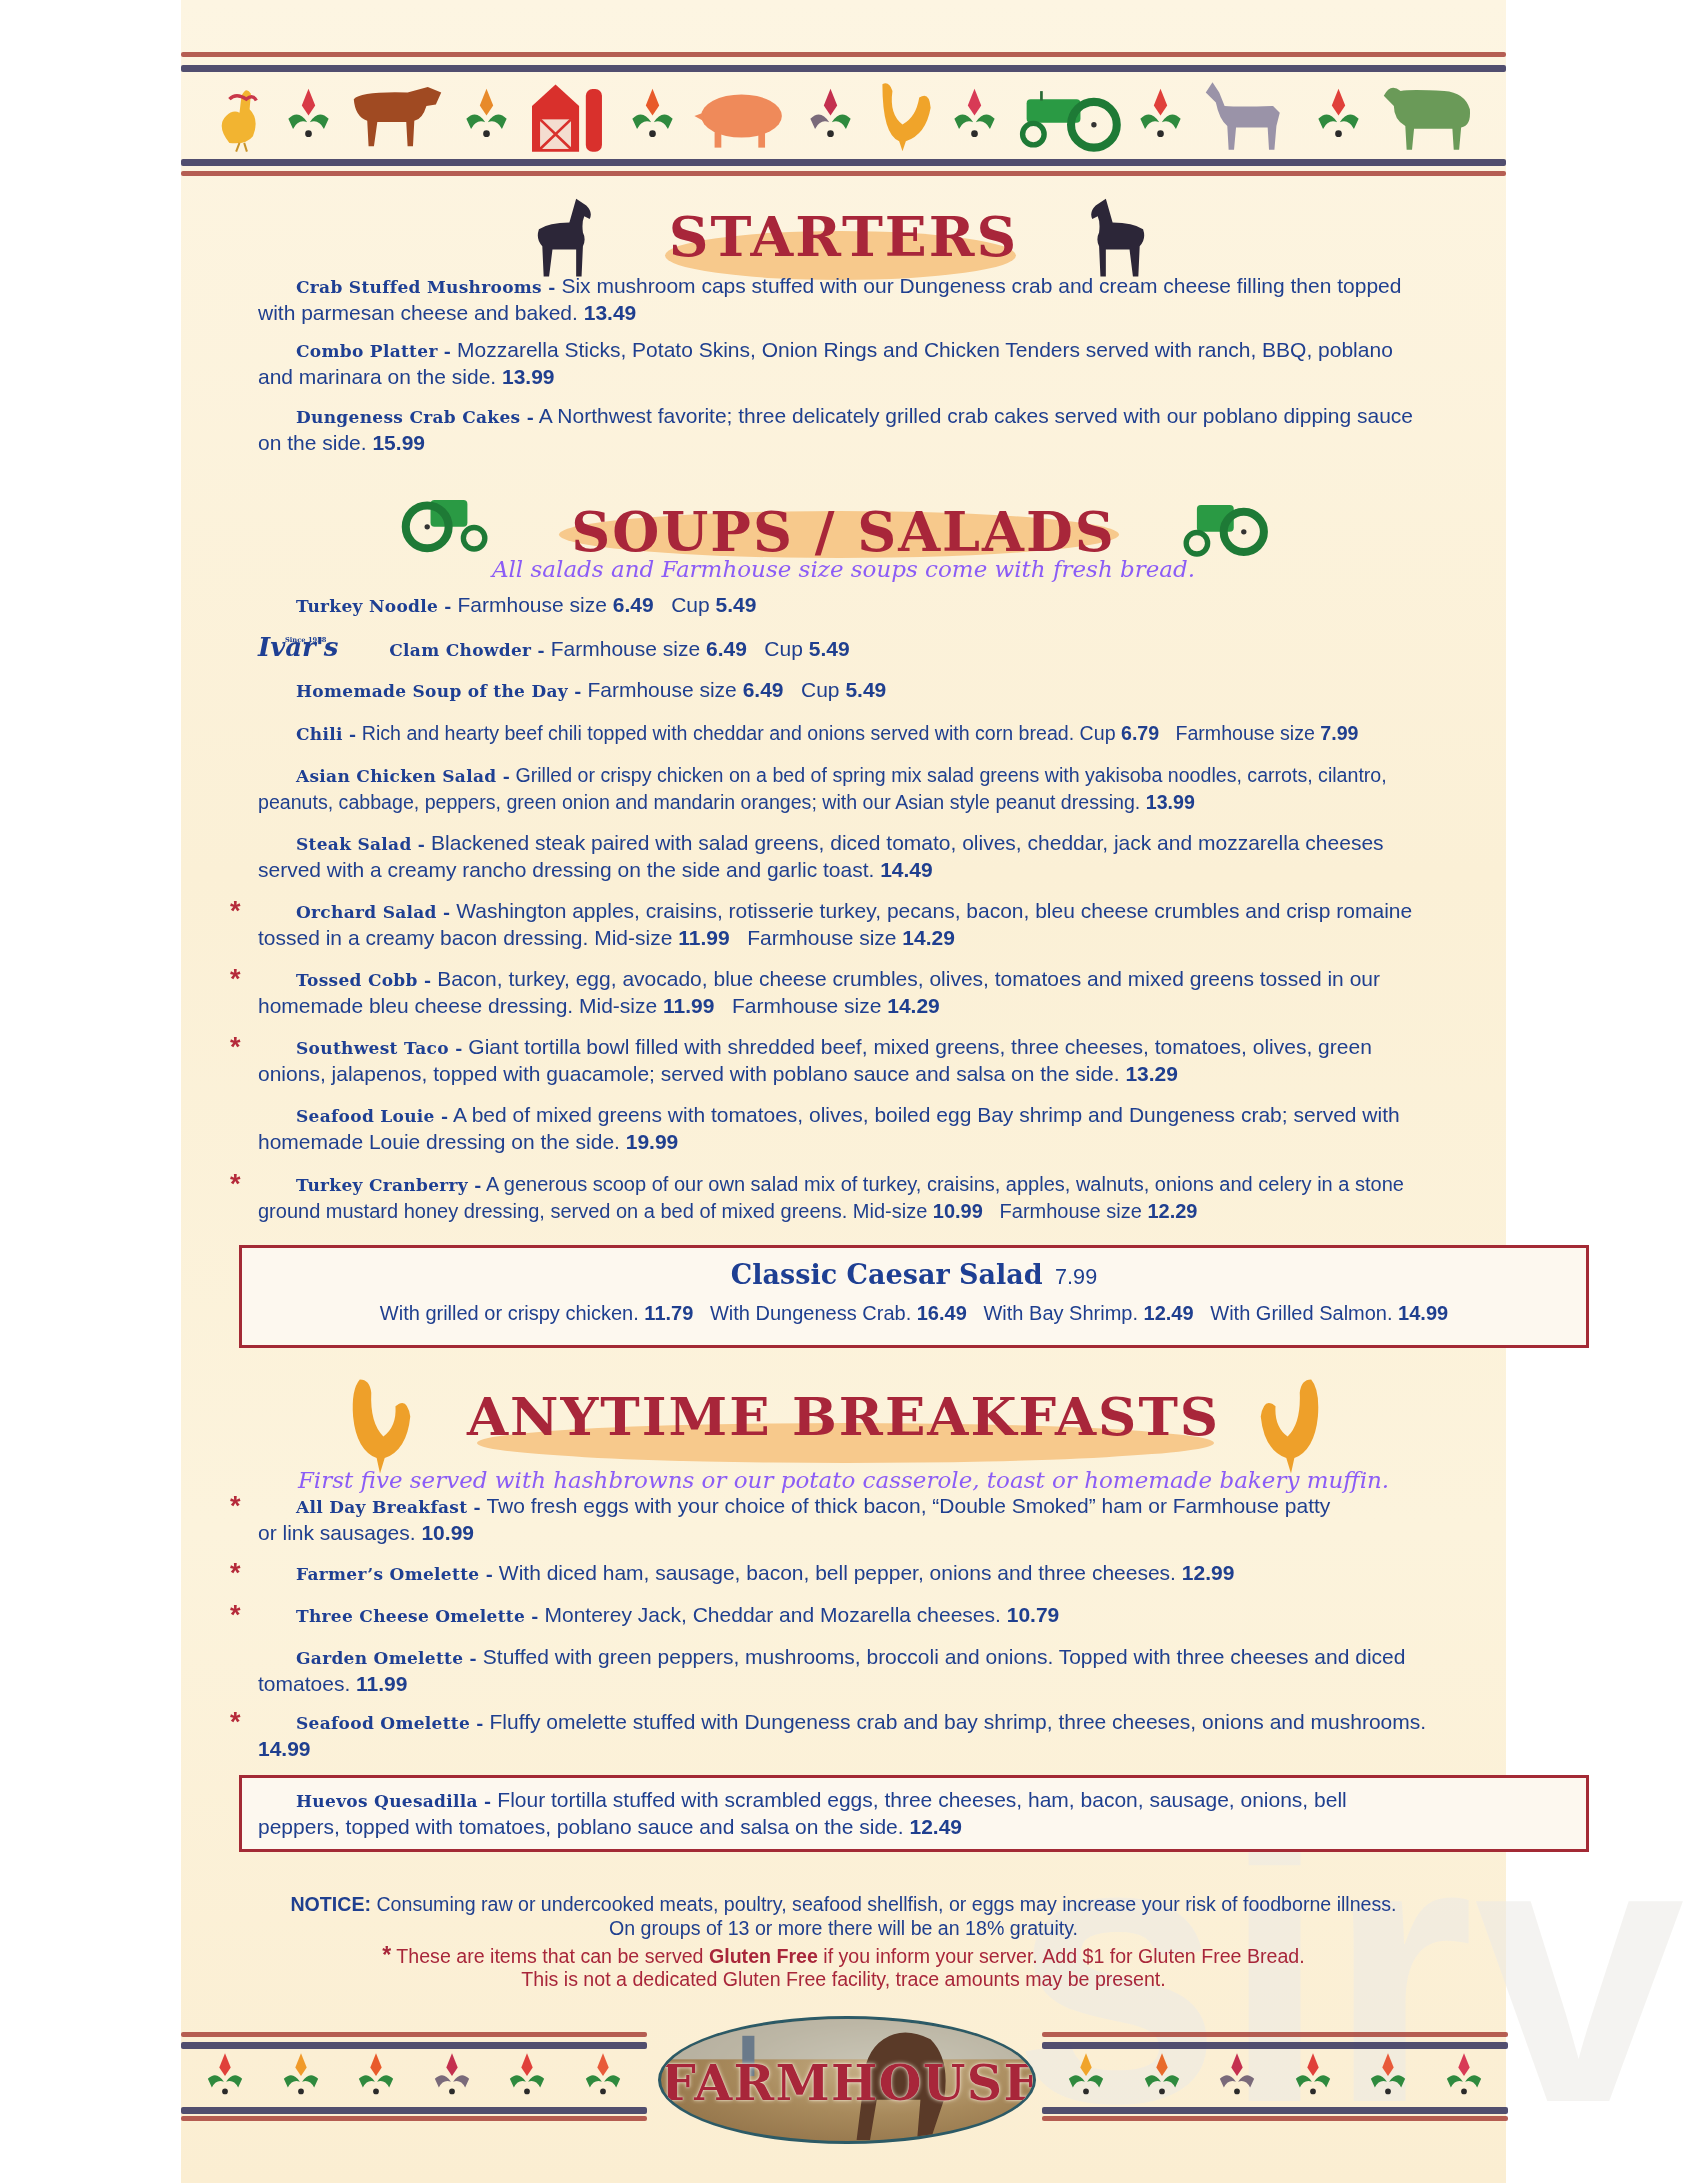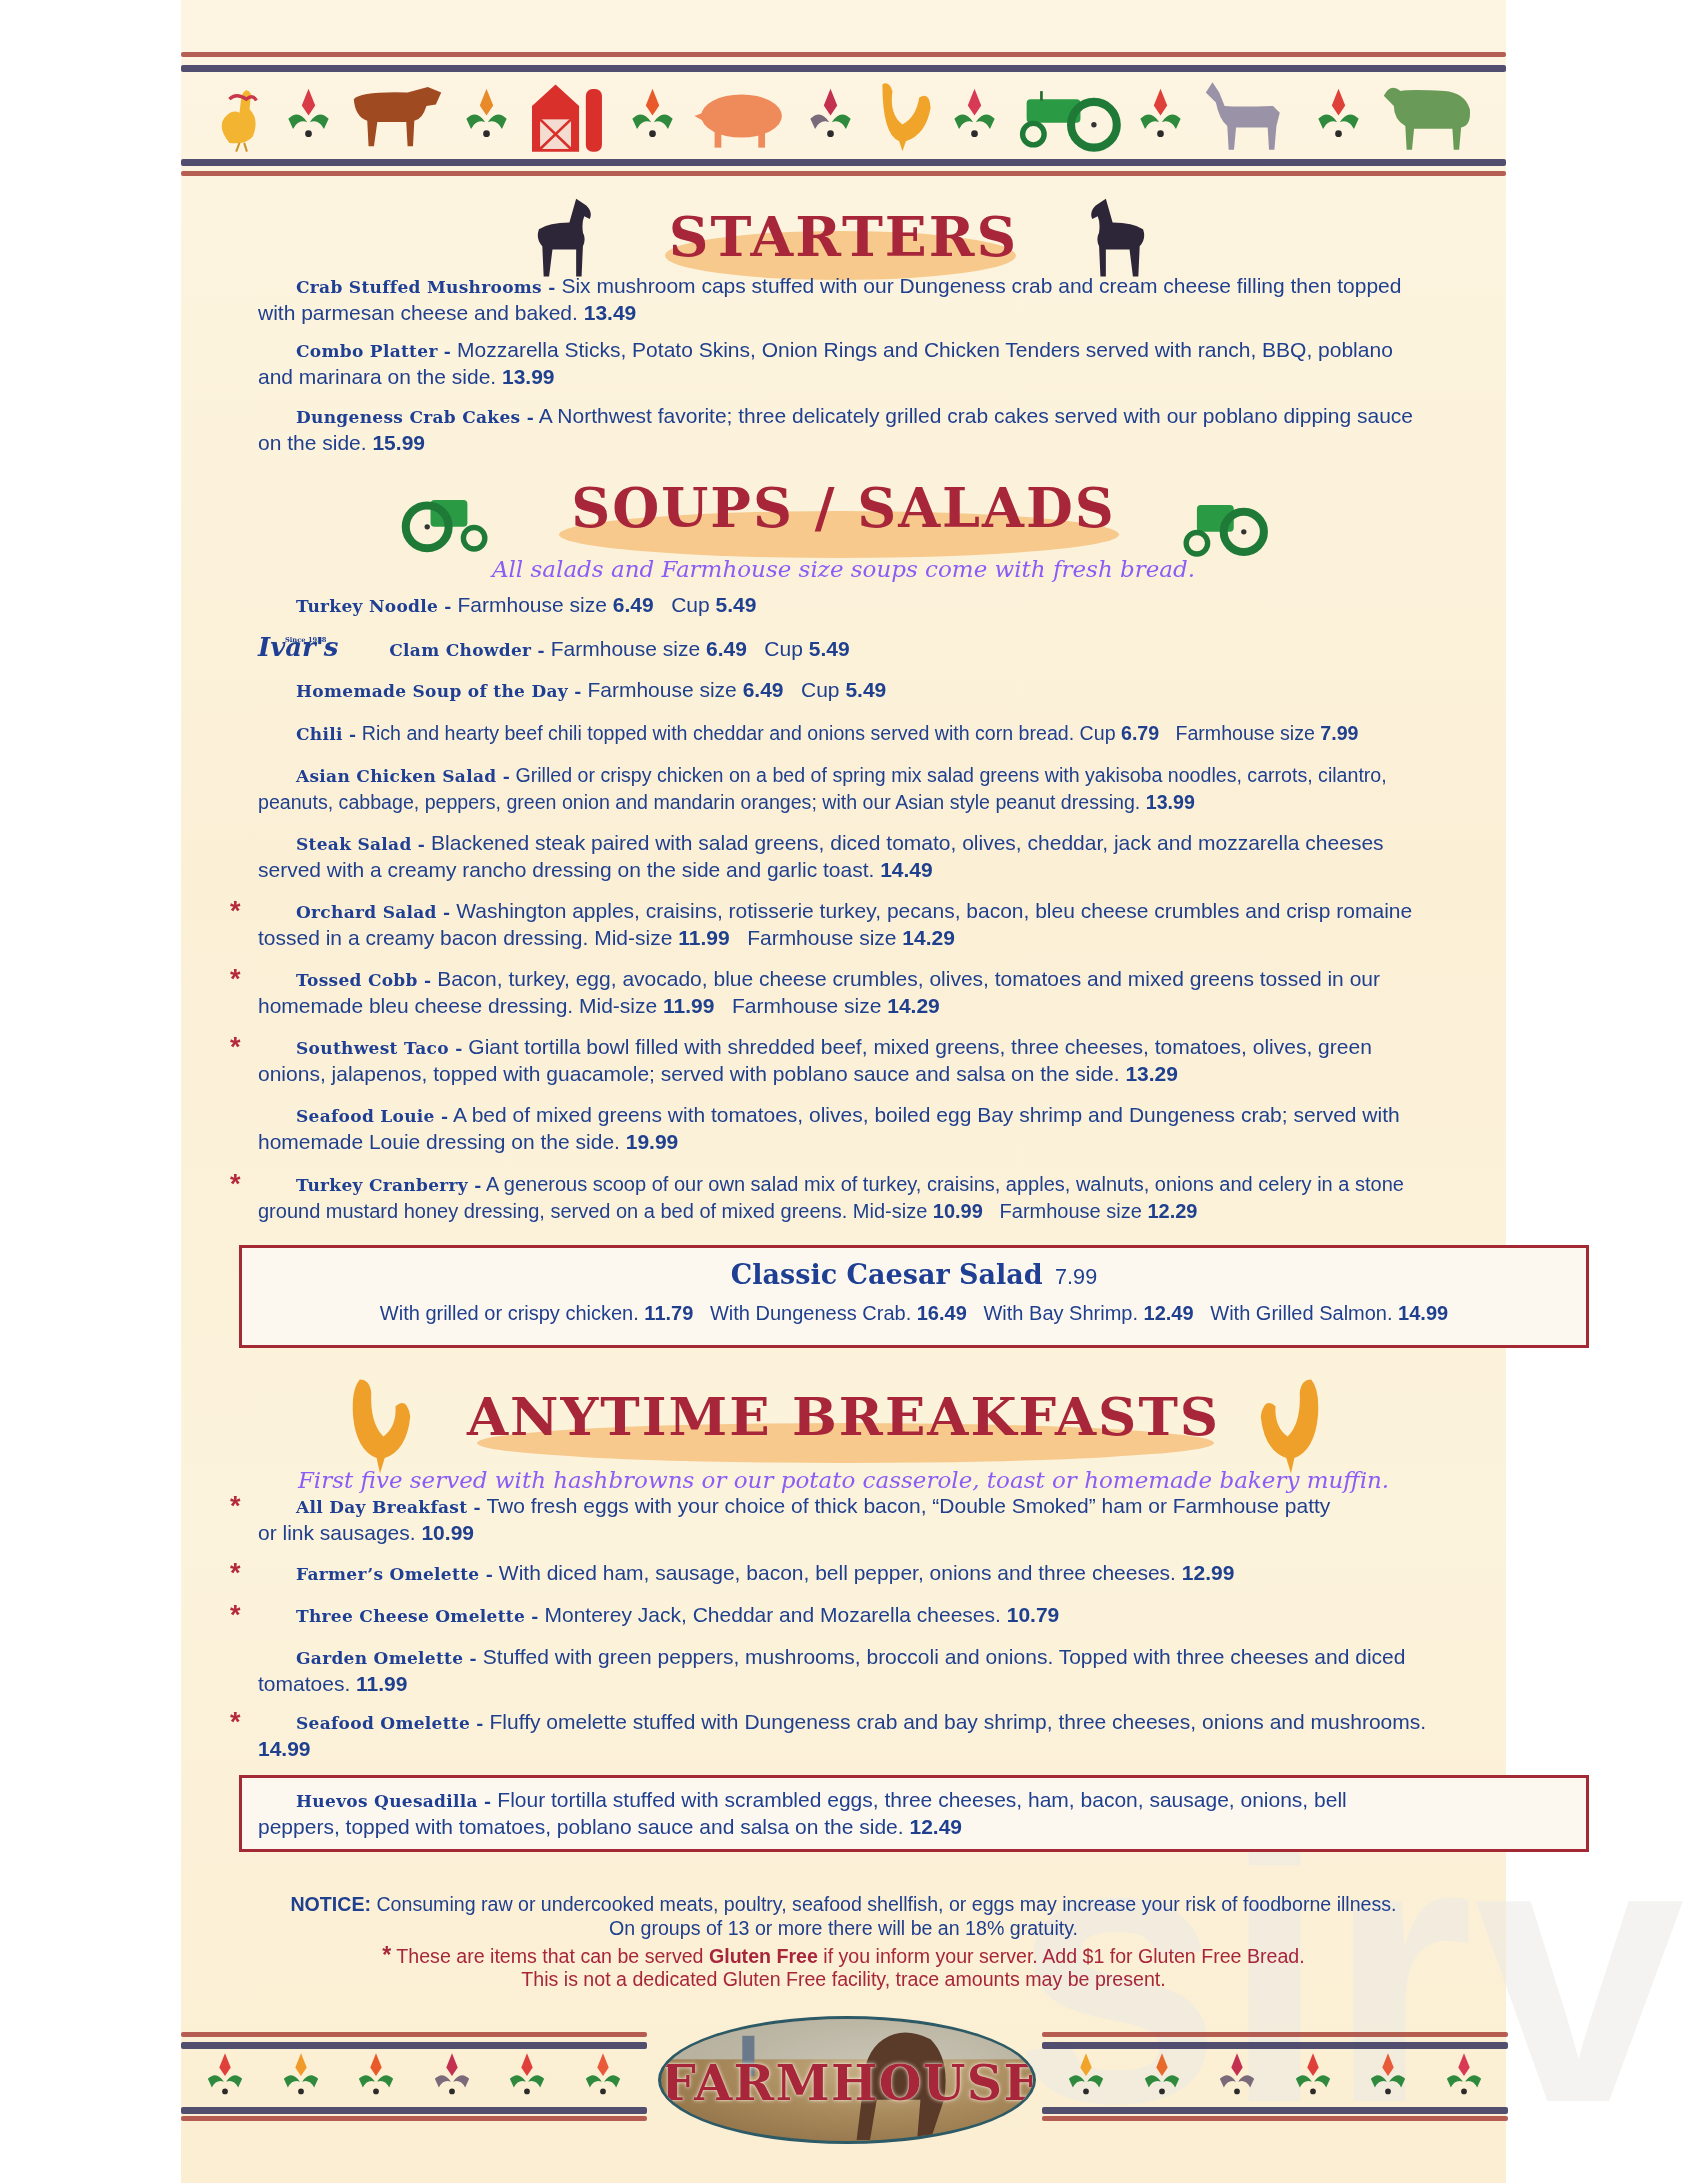--- a/index.html
+++ b/index.html
@@ -145,21 +145,21 @@
   <span class="price">13.99</span>
 </div>
 <div class="item" style="top:403px;">
   <span class="name">Dungeness Crab Cakes -</span>
   <span>A Northwest favorite; three delicately grilled crab cakes served with our poblano dipping sauce on the side.</span>
   <span class="price">15.99</span>
 </div>
 
 <div class="section-head" style="top:476px; height:108px;">
   <div class="oval" style="left:378px; top:35px; width:560px; height:47px;"></div>
-  <div class="section-title" style="top:0; font-size:54px;">SOUPS / SALADS</div>
+  <div class="section-title" style="top:24px; font-size:54px;">SOUPS / SALADS</div>
   <svg style="position:absolute; left:219px; top:13.5px;" width="108" height="67" viewBox="0 0 160 100">
       <rect x="45" y="15" width="55" height="40" rx="6" fill="#2a9a44"></rect>
       <circle cx="40" cy="55" r="32" fill="none" stroke="#1e7a36" stroke-width="12"></circle>
       <circle cx="40" cy="55" r="4" fill="#333"></circle>
       <circle cx="110" cy="72" r="16" fill="none" stroke="#1e7a36" stroke-width="8"></circle>
     </svg>
   <svg style="position:absolute; left:982px; top:19px;" width="108" height="67" viewBox="0 0 160 100">
       <rect x="50" y="15" width="55" height="40" rx="6" fill="#2a9a44"></rect>
       <circle cx="120" cy="55" r="30" fill="none" stroke="#1e7a36" stroke-width="12"></circle>
       <circle cx="120" cy="55" r="4" fill="#333"></circle>

